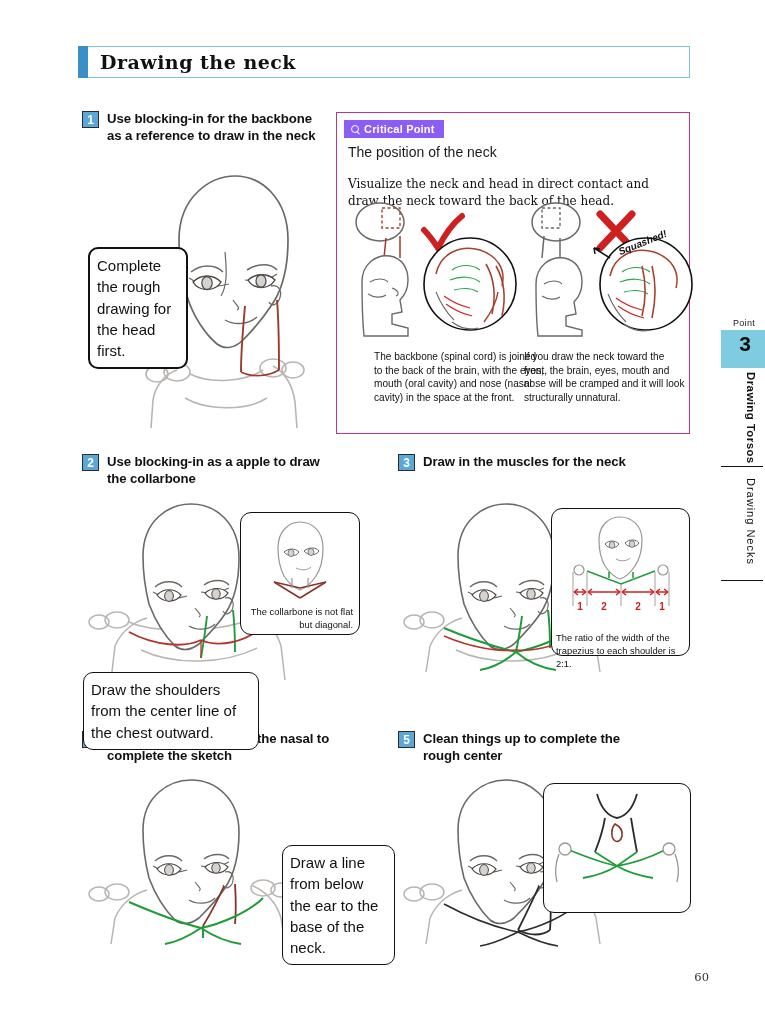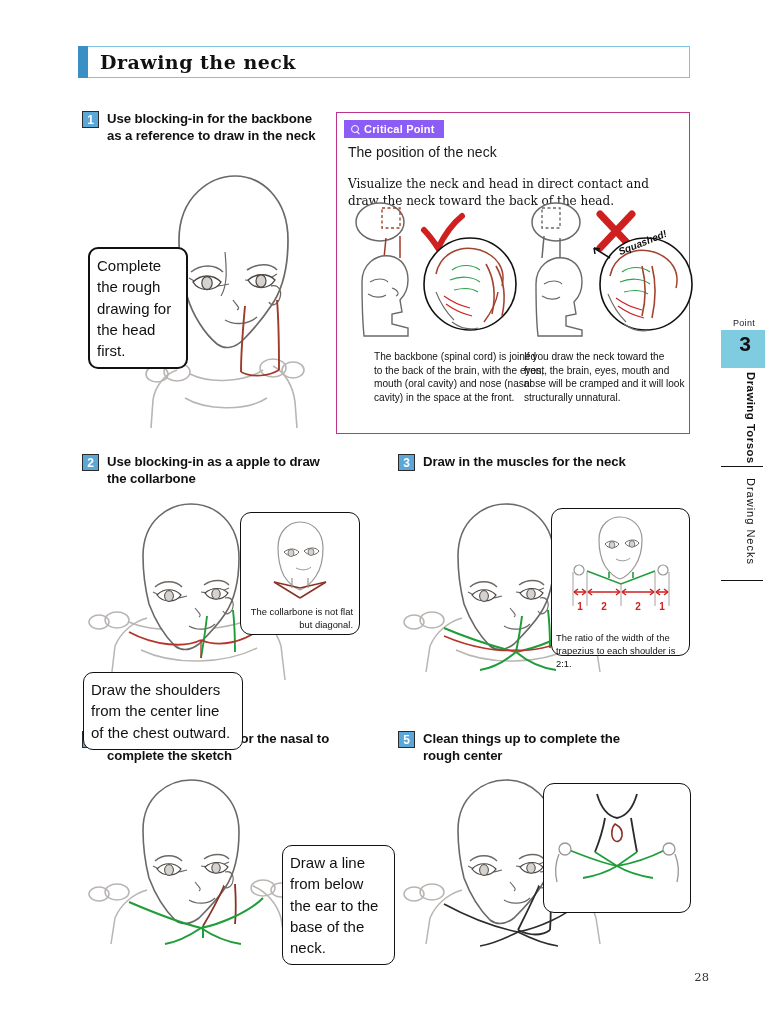--- a/index.html
+++ b/index.html
@@ -515,21 +515,21 @@
         <path d="M24 64 L 50 70 L 76 64"></path>
       </g>
       <g fill="none" stroke="#9a9694" stroke-width="1.2">
         <path d="M42 60 L 42 70"></path>
         <path d="M58 60 L 58 70"></path>
       </g>
     </svg>
   </div>
   <div class="framecap" style="left:247px; top:606px; width:106px;text-align:right;">The collarbone is not flat but diagonal.</div>
 
-  <div class="bubble thin" style="left:83px; top:672px; width:160px;">Draw the shoulders from the center line of the chest outward.</div>
+  <div class="bubble thin" style="left:83px; top:672px; width:176px;">Draw the shoulders from the center line of the chest outward.</div>
   <svg class="tail" style="left:168px; top:655px;" width="26" height="22">
     <path d="M6 20 L14 0 L22 20 Z" fill="#fff" stroke="#111" stroke-width="1.8"></path>
     <path d="M6 20 L22 20" stroke="#fff" stroke-width="3"></path>
   </svg>
 
   <div class="step-head" style="left:398px; top:453px; width:280px;">
     <div class="step-num">3</div>
     <div class="step-title">Draw in the muscles for the neck</div>
   </div>
 
@@ -791,15 +791,15 @@
   </div>
 
   <div class="side-part">Point</div>
   <div class="side-tab"></div>
   <div class="side-num">3</div>
   <div class="side-vert part-label">Drawing Torsos</div>
   <div class="side-rule"></div>
   <div class="side-vert sec-label">Drawing Necks</div>
   <div class="side-rule2"></div>
 
-  <div class="page-num">28</div>
+  <div class="page-num">60</div>
 
 </div>
 
 </body></html>

